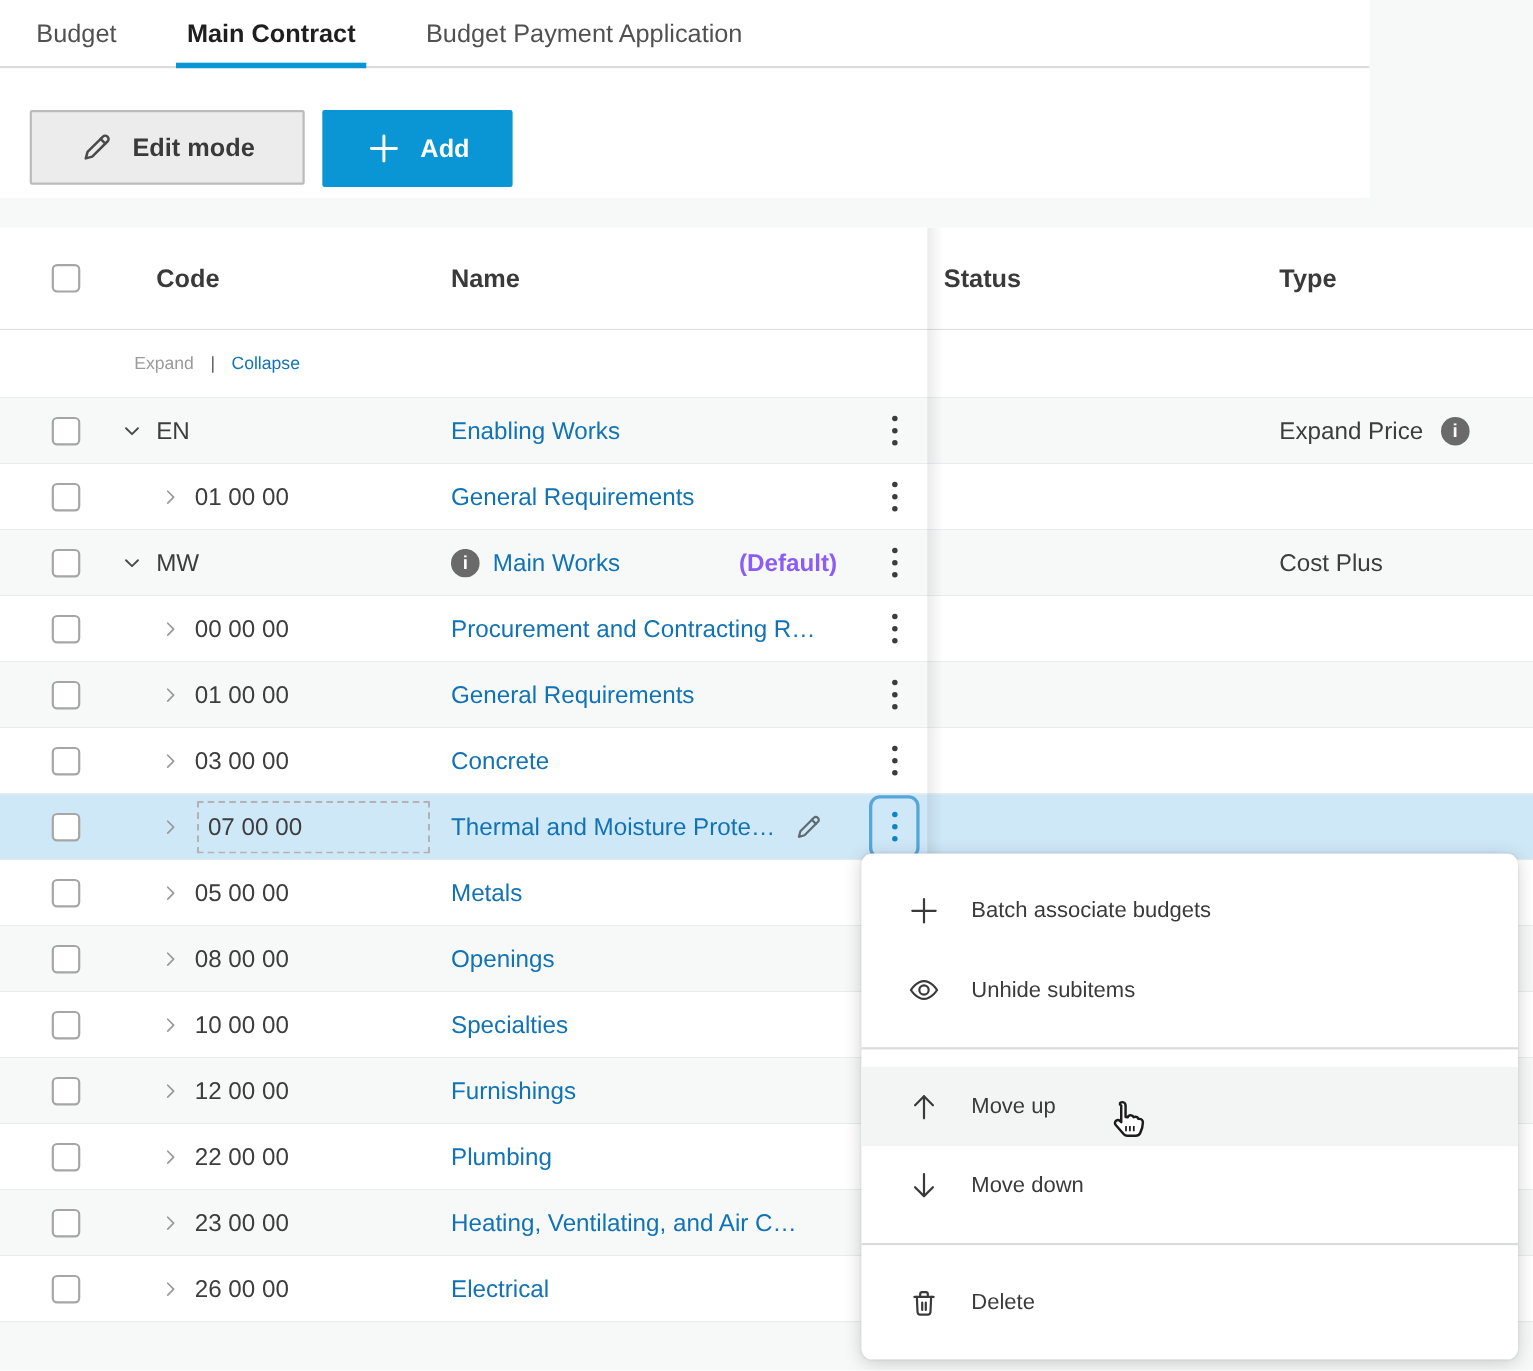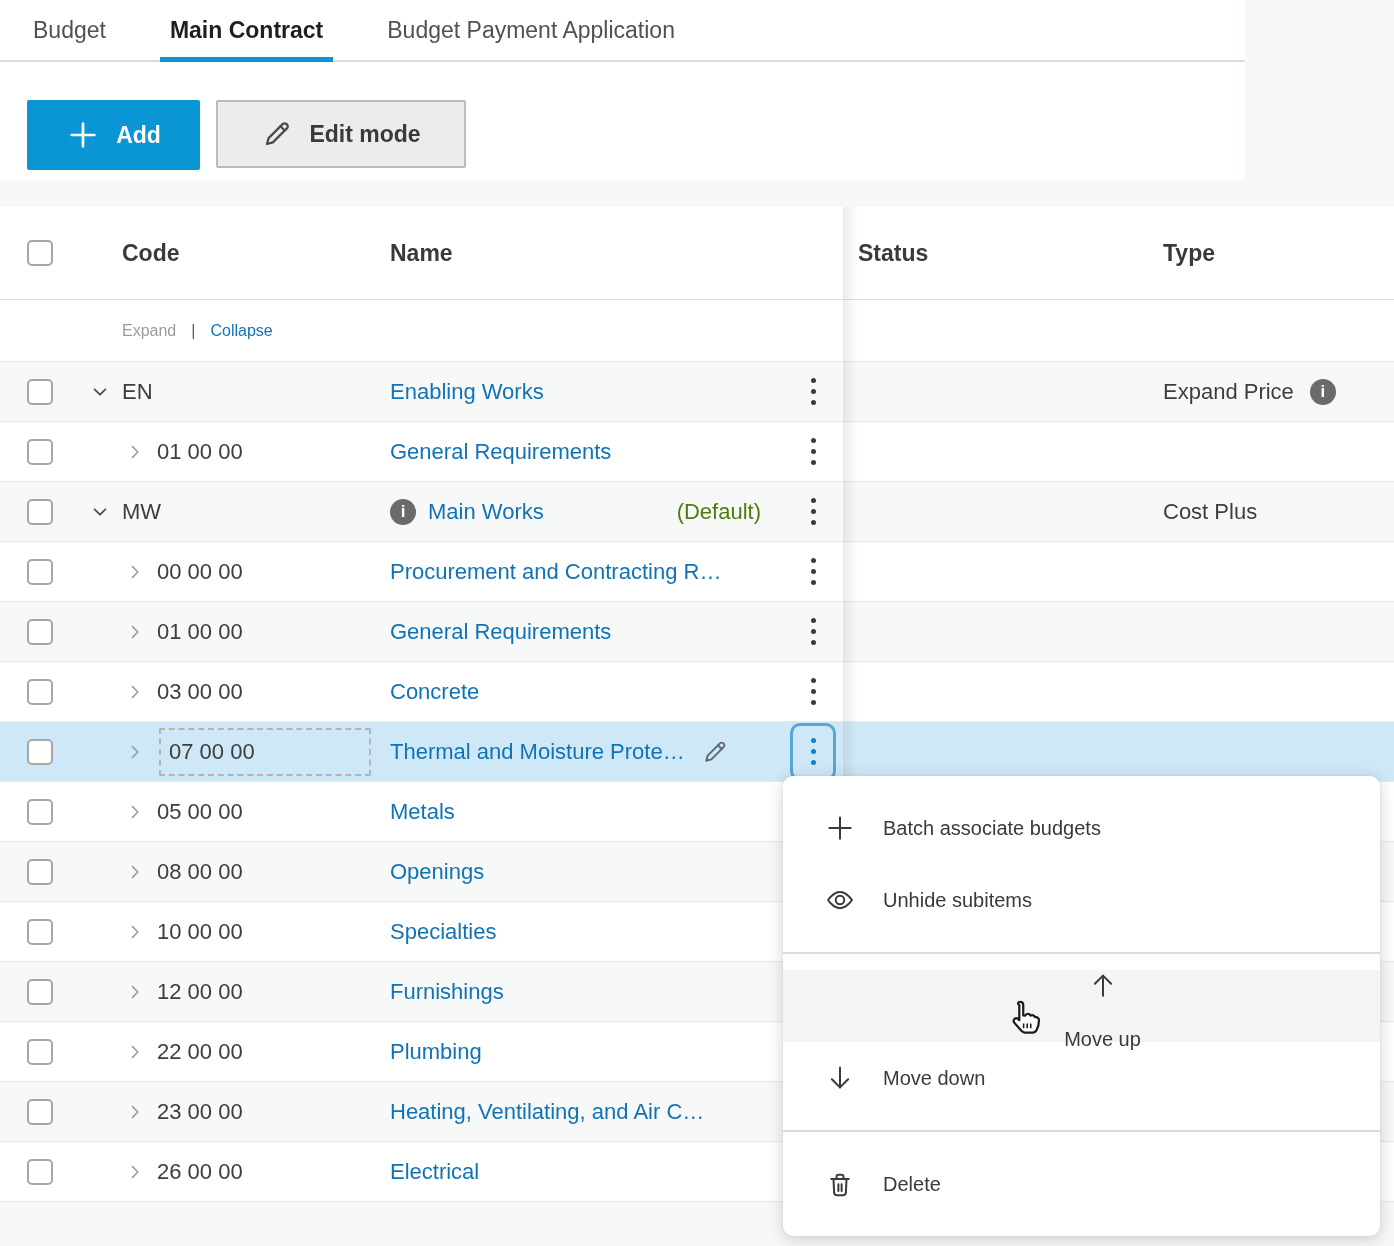--- a/index.html
+++ b/index.html
@@ -22,21 +22,21 @@
   .toolbar { position:absolute; top:100px; left:27px; display:flex; gap:16px; }
   .btn { display:flex; align-items:center; justify-content:center; gap:16px; font-size:23px; cursor:pointer; border-radius:2px; }
   .btn-edit { width:250px; height:68px; background:#ececec; border:2px solid #bbb; font-weight:600; color:#3a3a3a; }
   .btn-add  { width:173px; height:70px; background:var(--accent); border:none; color:#fff; font-weight:700; }
 
   
   .card { position:absolute; top:207px; left:0; width:1394px; background:#fff; }
   .pane-shadow { position:absolute; top:0; bottom:0; left:843px; width:14px;
     background:linear-gradient(to right, rgba(60,64,67,.10), rgba(60,64,67,0)); pointer-events:none; z-index:2; }
 
-  .lp { flex:0 0 843px; display:flex; align-items:center; }
+  .lp { flex:0 0 843px; display:flex; align-items:center;padding-left:20px; }
   .rp { flex:1; display:flex; align-items:center; }
 
   .thead { height:93px; display:flex; align-items:center; border-bottom:1px solid #dcdedf; font-weight:700; font-size:23px; color:#3a3a3a; background:#fff; }
   .col-check { flex:0 0 90px; display:flex; align-items:center; padding-left:27px; }
   .col-tree  { flex:0 0 300px; display:flex; align-items:center; }
   .thead .col-tree { padding-left:32px; }
   .col-name  { flex:1; display:flex; align-items:center; }
   .col-kebab { flex:0 0 60px; display:flex; justify-content:center; }
   .col-status{ flex:0 0 314px; padding-left:15px; }
   .col-type  { flex:1; display:flex; align-items:center; gap:16px; padding-left:6px; }
@@ -52,36 +52,36 @@
 
   .checkbox { width:26px; height:26px; border:2px solid #a6a6a6; border-radius:5px; background:#fff; cursor:pointer; }
   .tree { gap:12px; }
   .tree.lvl2 { padding-left:35px; }
   .chev { display:flex; align-items:center; cursor:pointer; }
   .code { color:#3d3d3d; white-space:nowrap; }
   .editbox { display:flex; align-items:center; border:2px dashed #b3b3b3; border-radius:2px; width:212px; height:48px; padding-left:8px; margin-left:2px; cursor:text; }
 
   .namecell { gap:12px; overflow:hidden; padding-right:6px; }
   .link { color:var(--link); white-space:nowrap; cursor:pointer; text-decoration:none; }
-  .suffix { color:#4d7c0f; margin-left:auto; padding-right:16px; white-space:nowrap; }
+  .suffix { color:#8b5cf6; margin-left:auto; padding-right:16px; white-space:nowrap;font-weight:bold; }
   .info-badge { flex:0 0 26px; width:26px; height:26px; border-radius:50%; background:#6a6a6a; color:#fff; font-size:17px; font-weight:700; display:flex; align-items:center; justify-content:center; cursor:pointer; }
   .pencil-inline { display:flex; align-items:center; margin-left:4px; }
 
   .dots { display:flex; flex-direction:column; gap:6px; cursor:pointer; }
   .dot { width:5px; height:5px; border-radius:50%; background:#3c3c3c; }
   .kebab-active { width:46px; height:58px; border:3px solid var(--selborder); border-radius:10px; display:flex; align-items:center; justify-content:center; cursor:pointer; }
   .kebab-active .dot { background:#0c84c6; }
 
   .type-text { color:#3d3d3d; white-space:nowrap; }
 
   
   .menu { position:absolute; left:783px; top:776px; width:597px; background:#fff; border-radius:10px;
     box-shadow:0 3px 16px rgba(0,0,0,.18), 0 0 2px rgba(0,0,0,.10); padding:16px 0; z-index:5; }
   .menu-item { position:relative; height:72px; display:flex; align-items:center; gap:28px; padding-left:42px; font-size:20px; color:#3a3a3a; cursor:pointer; }
-  .menu-item.hovered { background:var(--hover);flex-direction:column; }
+  .menu-item.hovered { background:var(--hover); }
   .menu-divider { border-top:2px solid #d9dbdc; margin:16px 0; }
   .cursor-ptr { position:absolute; left:222px; top:28px; pointer-events:none; }
 
   svg { display:block; }
 </style>
 </head>
 <body>
 
 <div class="topbar">
   <div class="tabs">
@@ -89,36 +89,36 @@
         <span>Budget</span>
       </div>
     <div class="tab active">
         <span>Main Contract</span>
       </div>
     <div class="tab">
         <span>Budget Payment Application</span>
       </div>
   </div>
   <div class="toolbar">
-    <button class="btn btn-add">
-      <span class="ic">
-          <svg width="34" height="34" viewBox="0 0 24 24" fill="none" stroke="#fff" stroke-width="1.9" stroke-linecap="round" stroke-linejoin="round">
-            <path d="M12 4v16M4 12h16"></path>
-          </svg>
-        </span>
-      <span>Add</span>
-    </button>
     <button class="btn btn-edit">
       <span class="ic">
           <svg width="32" height="32" viewBox="0 0 24 24" fill="none" stroke="#4a4a4a" stroke-width="1.7" stroke-linecap="round" stroke-linejoin="round">
             <path d="M4.5 19.5l1.2-4.4L16.2 4.6a2.1 2.1 0 0 1 3 0l.2.2a2.1 2.1 0 0 1 0 3L8.9 18.3 4.5 19.5z"></path>
             <path d="M14.6 6.2l3.2 3.2"></path>
           </svg>
         </span>
       <span>Edit mode</span>
+    </button>
+    <button class="btn btn-add">
+      <span class="ic">
+          <svg width="34" height="34" viewBox="0 0 24 24" fill="none" stroke="#fff" stroke-width="1.9" stroke-linecap="round" stroke-linejoin="round">
+            <path d="M12 4v16M4 12h16"></path>
+          </svg>
+        </span>
+      <span>Add</span>
     </button>
   </div>
 </div>
 
 <div class="card">
   <div class="thead">
     <div class="lp">
       <div class="col-check">
           <div class="checkbox"></div>
         </div>

